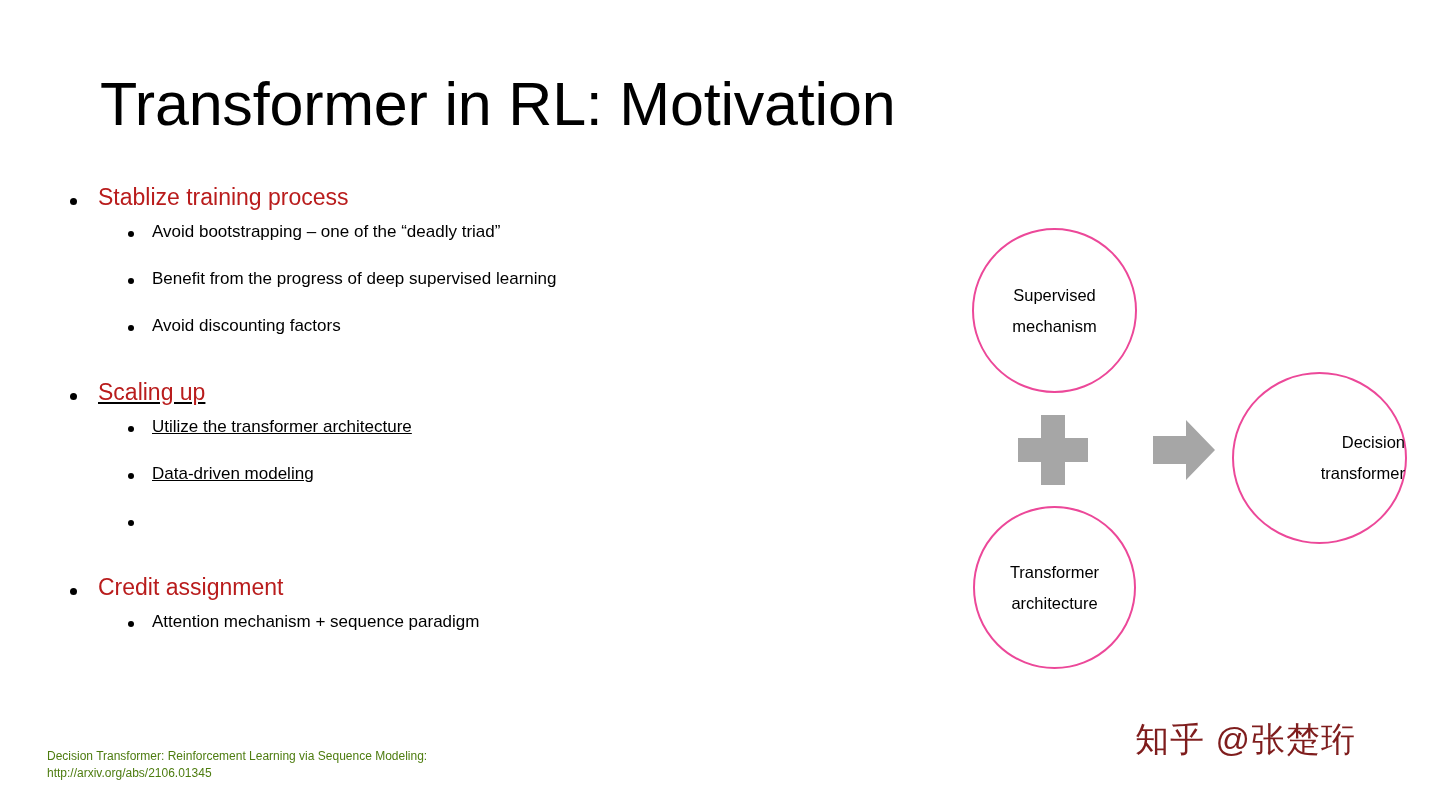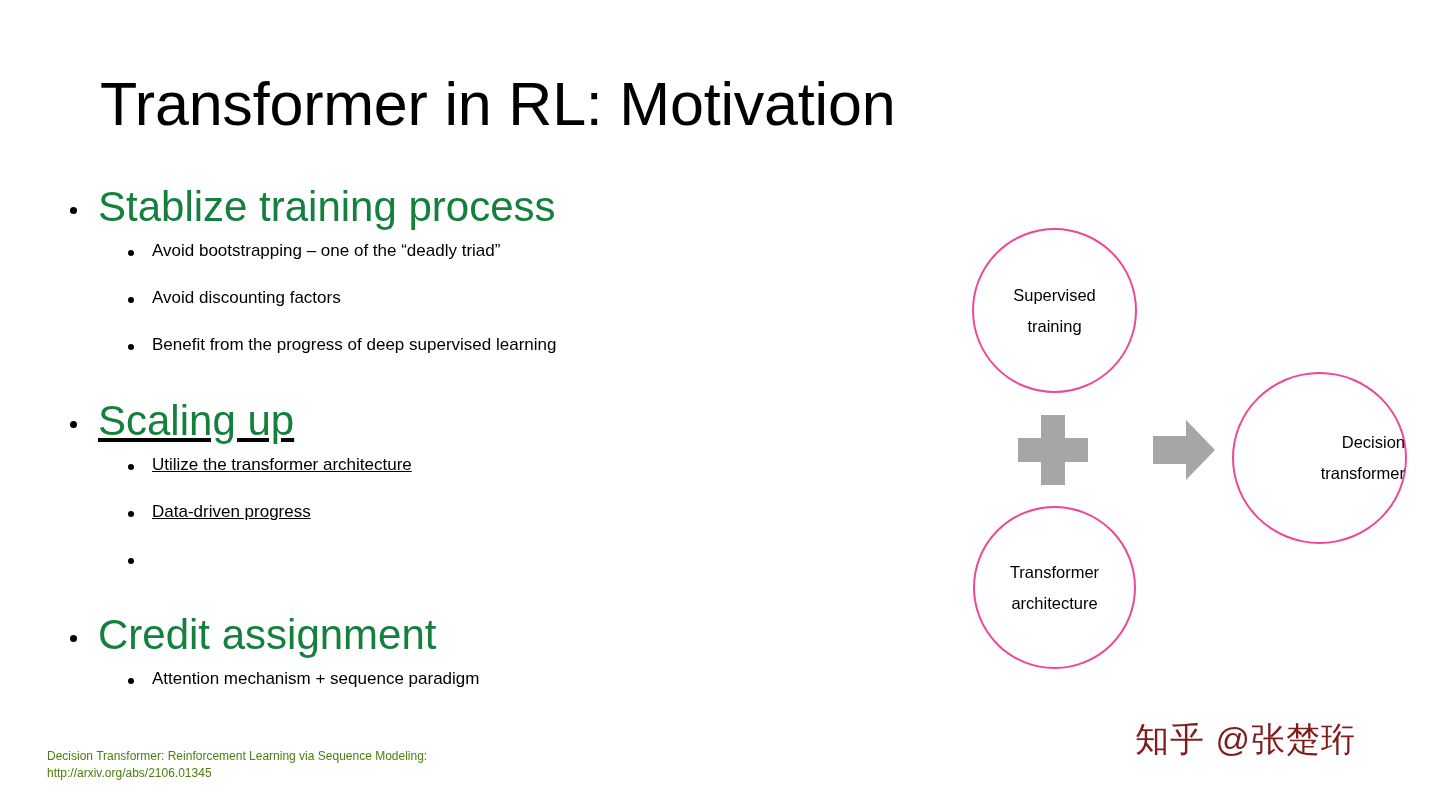--- a/index.html
+++ b/index.html
@@ -36,23 +36,23 @@
   
   .bullets {
     position: absolute;
     left: 66px;
     top: 186px;
     width: 900px;
   }
   .bullet-l1 {
     position: relative;
     padding-left: 32px;
-    font-size: 42px;
-    line-height: 1.0;
-    color: #15803d;
+    font-size: 23px;
+    line-height: 1.0;
+    color: #b91c1c;
     margin-bottom: 8px;
   }
   .bullet-l1 > .dot {
     position: absolute;
     left: 4px;
     top: 0.50em;
     width: 7px;
     height: 7px;
     border-radius: 50%;
     background: #000000;
@@ -194,42 +194,42 @@
         <span class="dot"></span>
         <span>Stablize training process</span>
       </div>
       <div class="sub-list">
         <div class="bullet-l2">
           <span class="dot"></span>
           <span>Avoid bootstrapping – one of the “deadly triad”</span>
         </div>
         <div class="bullet-l2">
           <span class="dot"></span>
+          <span>Benefit from the progress of deep supervised learning</span>
+        </div>
+        <div class="bullet-l2">
+          <span class="dot"></span>
           <span>Avoid discounting factors</span>
-        </div>
-        <div class="bullet-l2">
-          <span class="dot"></span>
-          <span>Benefit from the progress of deep supervised learning</span>
         </div>
       </div>
     </div>
 
     <div class="group-gap-2">
       <div class="bullet-l1">
         <span class="dot"></span>
         <span>Scaling up</span>
       </div>
       <div class="sub-list">
         <div class="bullet-l2">
           <span class="dot"></span>
           <span>Utilize the transformer architecture</span>
         </div>
         <div class="bullet-l2">
           <span class="dot"></span>
-          <span>Data-driven progress</span>
+          <span>Data-driven modeling</span>
         </div>
         <div class="bullet-l2">
           <span class="dot"></span>
         </div>
       </div>
     </div>
 
     <div>
       <div class="bullet-l1">
         <span class="dot"></span>
@@ -242,21 +242,21 @@
         </div>
       </div>
     </div>
 
   </div>
 
   <div class="diagram">
 
     <div class="node-circle" id="circle-supervised">
       <span class="node-line">Supervised</span>
-      <span class="node-line">training</span>
+      <span class="node-line">mechanism</span>
     </div>
 
     <div class="node-circle" id="circle-architecture">
       <span class="node-line">Transformer</span>
       <span class="node-line">architecture</span>
     </div>
 
     <div class="node-circle" id="circle-decision">
       <span class="node-line">Decision</span>
       <span class="node-line">transformer</span>

